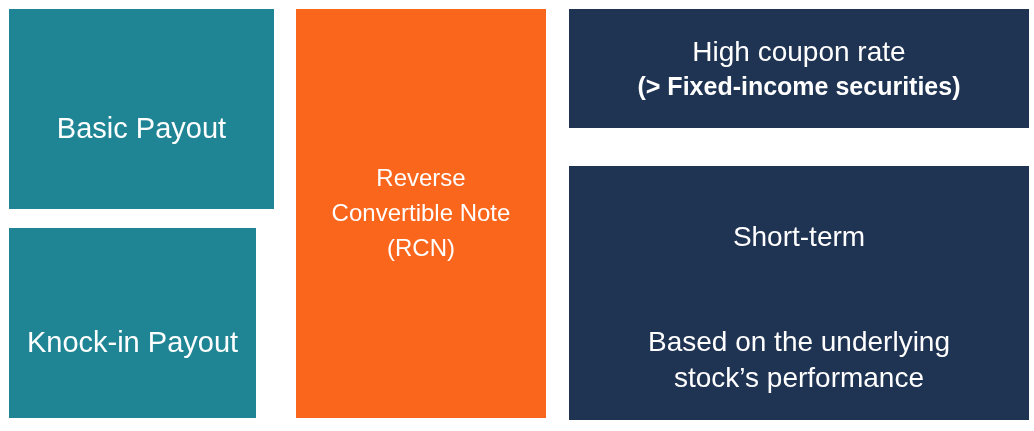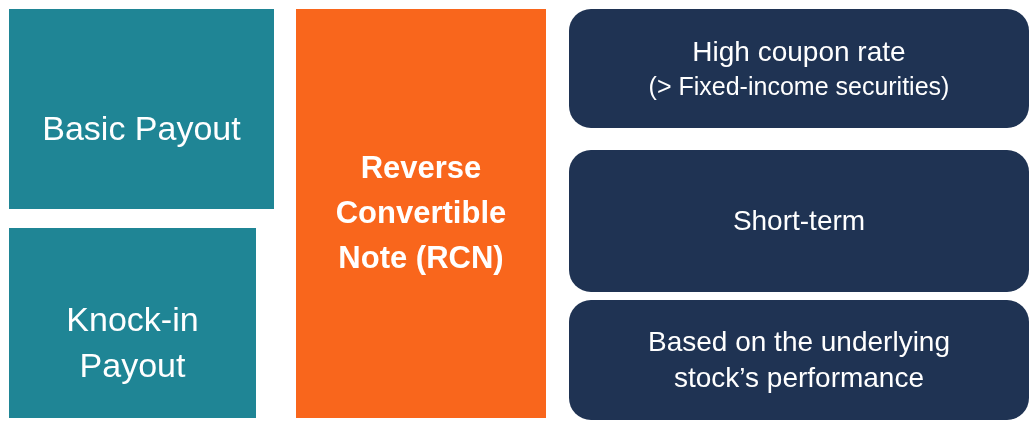--- a/index.html
+++ b/index.html
@@ -20,49 +20,49 @@
     display: flex;
     flex-direction: column;
     align-items: center;
     justify-content: center;
     text-align: center;
     color: #ffffff;
     box-sizing: border-box;
   }
   .teal   { background: var(--teal); }
   .orange { background: var(--orange); }
-  .navy   { background: var(--navy); border-radius: 22px; }
+  .navy   { background: var(--navy); }
 
   .left-box-1 { left: 9px;   top: 9px;   width: 265px; height: 200px; }
   .left-box-2 { left: 9px;   top: 228px; width: 247px; height: 190px; }
   .center-box { left: 296px; top: 9px;   width: 250px; height: 409px; padding: 0 32px; }
   .right-box-1 { left: 569px; top: 9px;   width: 460px; height: 119px; }
-  .right-box-2 { left: 569px; top: 150px; width: 460px; height: 142px; }
+  .right-box-2 { left: 569px; top: 166px; width: 460px; height: 142px; }
   .right-box-3 { left: 569px; top: 300px; width: 460px; height: 120px; padding: 0 40px; }
 
   .label-lg {
-    font-size: 34px;
+    font-size: 29px;
     line-height: 1.35;
     font-weight: 400;
     margin-top: 40px;
   }
   .center-label {
-    font-size: 31px;
-    font-weight: 700;
+    font-size: 24px;
+    font-weight: 400;
     line-height: 1.45;
   }
   .title-line {
     font-size: 28px;
     line-height: 1.3;
     font-weight: 400;
   }
   .sub-line {
     font-size: 25px;
     line-height: 1.3;
-    font-weight: 400;
+    font-weight: 700;
   }
   .sub-line:empty { display: none; }
 </style>
 </head>
 <body>
 
 <div class="canvas">
 
   <div class="box teal left-box-1">
     <span class="label-lg">Basic Payout</span>

